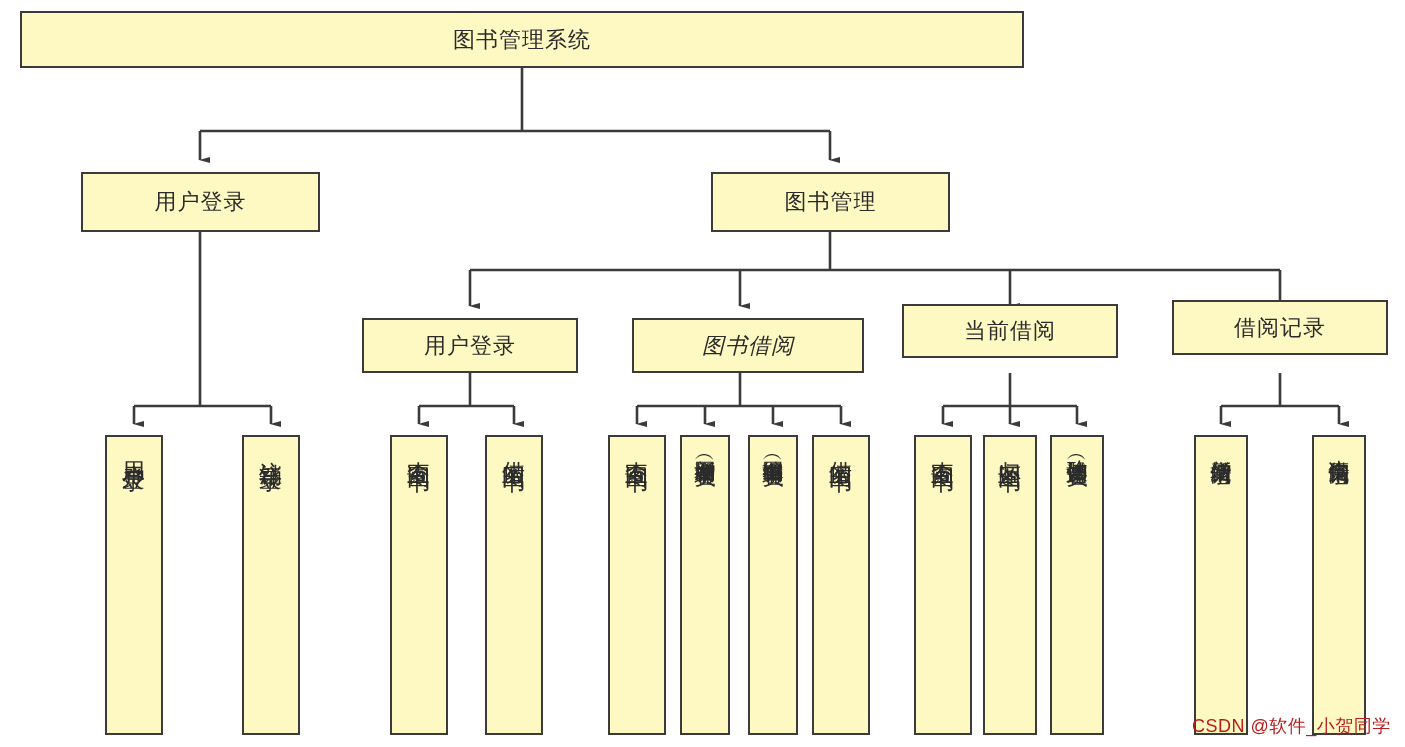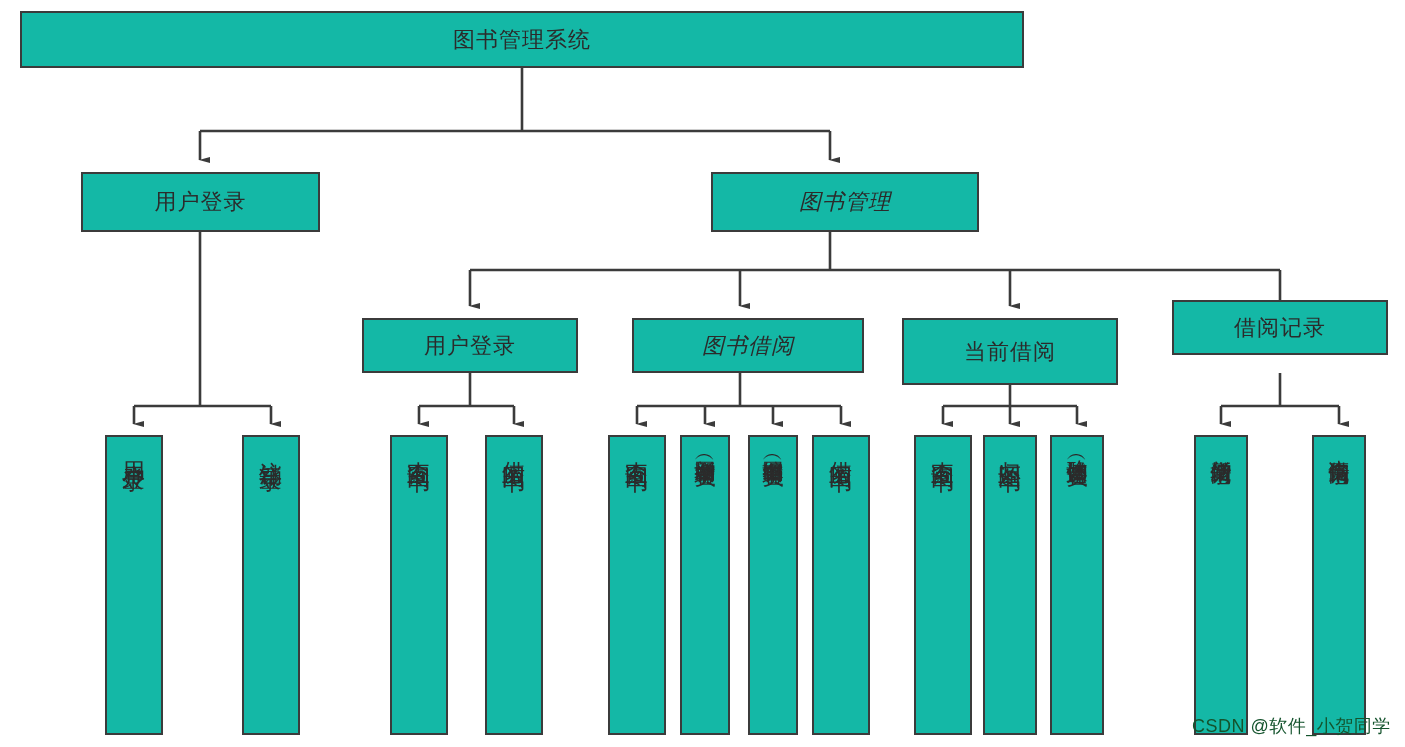--- a/index.html
+++ b/index.html
@@ -1,29 +1,29 @@
 <!DOCTYPE html>
 <html><head>
 <meta charset="utf-8">
 <style>
   html,body{margin:0;padding:0;background:#ffffff;}
   body{width:1405px;height:747px;position:relative;overflow:hidden;
        font-family:"Liberation Sans","DejaVu Sans",sans-serif;}
   #canvas{position:absolute;left:0;top:0;width:1405px;height:747px;}
   svg.links{position:absolute;left:0;top:0;width:1405px;height:747px;pointer-events:none;}
-  .node{position:absolute;box-sizing:border-box;background:#14b8a6;
+  .node{position:absolute;box-sizing:border-box;background:#fef9c3;
         border:2.5px solid #3b3b3b;display:flex;align-items:center;
         justify-content:center;color:#2b2b2b;}
   .node.h{font-size:22px;letter-spacing:1px;}
   .node.leaf{writing-mode:vertical-rl;text-orientation:upright;
              font-size:23px;letter-spacing:3px;padding-top:6px;
              justify-content:flex-start;align-items:center;line-height:1.05;}
   .node.leaf.small{font-size:21px;letter-spacing:1px;}
   #watermark{position:absolute;left:1192px;top:714px;font-size:18px;
-             color:#14532d;white-space:nowrap;letter-spacing:0.5px;}
+             color:#b91c1c;white-space:nowrap;letter-spacing:0.5px;}
 </style>
 </head>
 <body>
 
 <div id="canvas">
 
   <svg class="links" viewBox="0 0 1405 747" xmlns="http://www.w3.org/2000/svg">
     <defs>
       <marker id="ah" markerWidth="10" markerHeight="12" refX="3" refY="10" orient="auto" markerUnits="userSpaceOnUse">
         <path d="M0,0 L6,0 L3,11 Z" fill="#3b3b3b"></path>
@@ -69,25 +69,25 @@
       <path d="M1280,373 L1280,406"></path>
       <path d="M1221,406 L1339,406"></path>
       <path d="M1221,406 L1221,424" marker-end="url(#ah)"></path>
       <path d="M1339,406 L1339,424" marker-end="url(#ah)"></path>
     </g>
   </svg>
 
   <div class="node h" style="left:20px;top:11px;width:1004px;height:57px;">图书管理系统</div>
 
   <div class="node h" style="left:81px;top:172px;width:239px;height:60px;">用户登录</div>
-  <div class="node h" style="left:711px;top:172px;width:268px;height:60px;font-style:italic;">图书管理</div>
+  <div class="node h" style="left:711px;top:172px;width:239px;height:60px;">图书管理</div>
 
   <div class="node h" style="left:362px;top:318px;width:216px;height:55px;">用户登录</div>
   <div class="node h" style="left:632px;top:318px;width:232px;height:55px;font-style:italic;">图书借阅</div>
-  <div class="node h" style="left:902px;top:318px;width:216px;height:67px;">当前借阅</div>
+  <div class="node h" style="left:902px;top:304px;width:216px;height:54px;">当前借阅</div>
   <div class="node h" style="left:1172px;top:300px;width:216px;height:55px;">借阅记录</div>
 
   <div class="node leaf" style="left:105px;top:435px;width:58px;height:300px;">用户登录</div>
   <div class="node leaf" style="left:242px;top:435px;width:58px;height:300px;">注销登录</div>
 
   <div class="node leaf" style="left:390px;top:435px;width:58px;height:300px;">查询图书</div>
   <div class="node leaf" style="left:485px;top:435px;width:58px;height:300px;">借阅图书</div>
 
   <div class="node leaf" style="left:608px;top:435px;width:58px;height:300px;">查询图书</div>
   <div class="node leaf small" style="left:680px;top:435px;width:50px;height:300px;">新增图书（管理员）</div>

